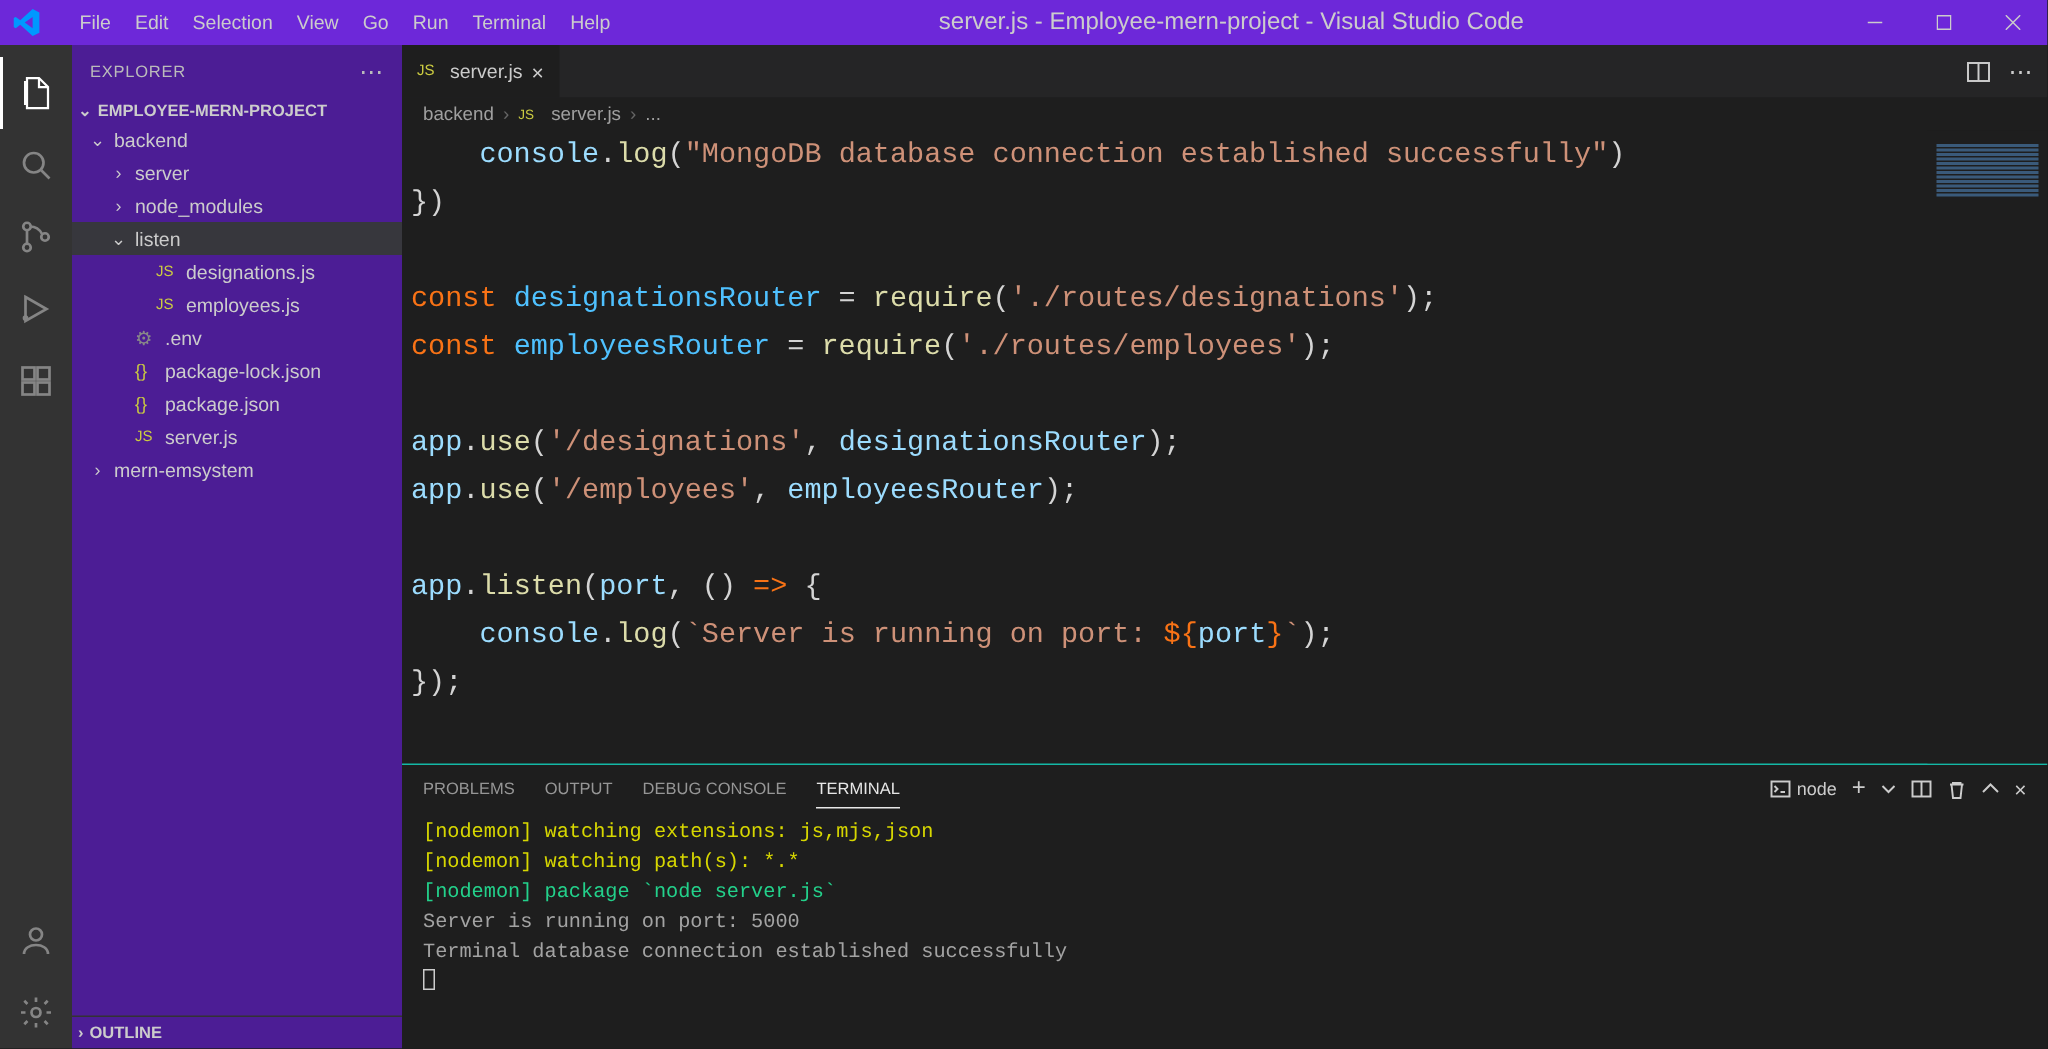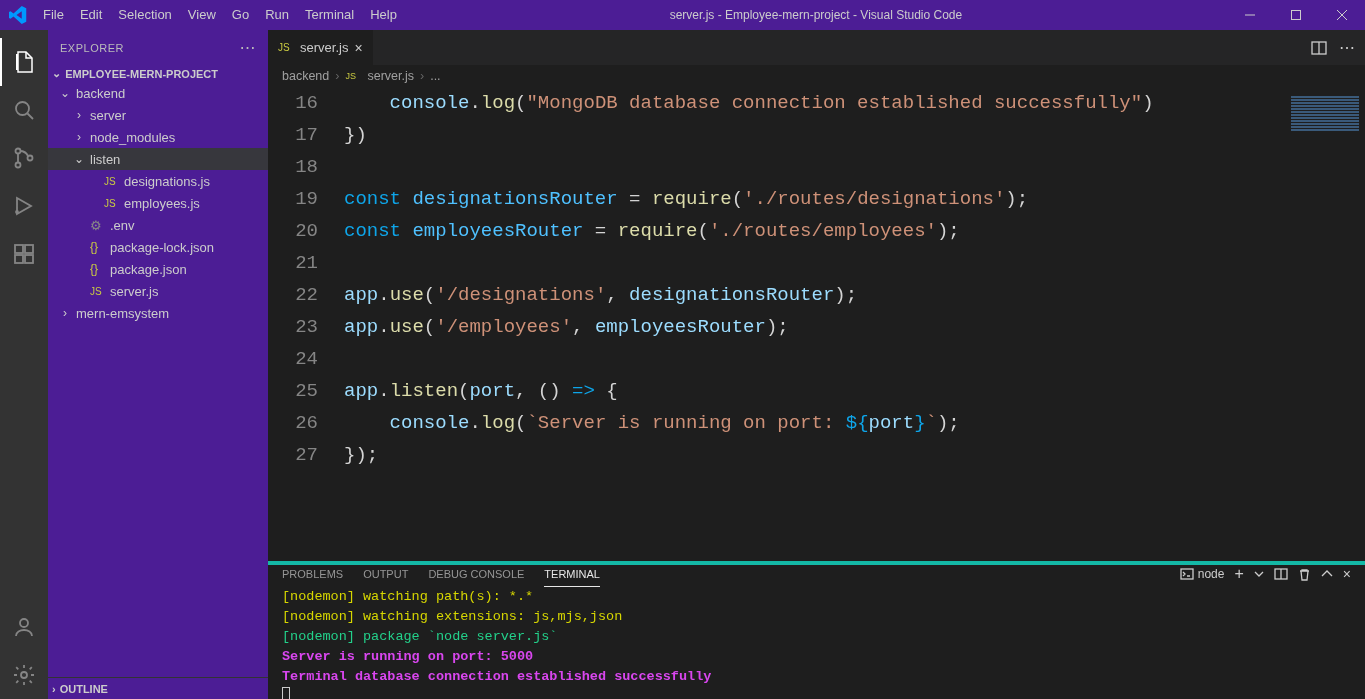--- a/index.html
+++ b/index.html
@@ -1,23 +1,23 @@
 <!DOCTYPE html>
 <html><head>
 <meta charset="utf-8">
 <style>
   * { margin:0; padding:0; box-sizing:border-box; }
   body { font-family: "Segoe UI", Arial, sans-serif; background:#1e1e1e; color:#ccc; width:1365px; height:699px; overflow:hidden; font-size:13px; }
 
   
-  .titlebar { height:30px; background:#4c1d95; display:flex; align-items:center; }
+  .titlebar { height:30px; background:#6d28d9; display:flex; align-items:center;gap:10px; }
   .titlebar .logo { width:35px; display:flex; align-items:center; justify-content:center; }
   .titlebar .menus { display:flex; }
   .titlebar .menu-item { padding:0 8px; line-height:30px; color:#ccc; cursor:pointer; }
-  .titlebar .title { flex:1; text-align:center; color:#ccc; font-size:12px; }
+  .titlebar .title { flex:1; text-align:center; color:#ccc; font-size:16px; }
   .titlebar .win-controls { display:flex; }
   .titlebar .win-btn { width:46px; height:30px; display:flex; align-items:center; justify-content:center; color:#ccc; }
 
   .main { display:flex; height:calc(100% - 30px); }
 
   
   .activitybar { width:48px; background:#333; display:flex; flex-direction:column; justify-content:space-between; padding-top:8px; }
   .activitybar .top-icons, .activitybar .bottom-icons { display:flex; flex-direction:column; align-items:center; }
   .activitybar .act-icon { width:48px; height:48px; display:flex; align-items:center; justify-content:center; color:#858585; cursor:pointer; }
   .activitybar .act-icon.active { color:#fff; border-left:2px solid #fff; }
@@ -54,36 +54,36 @@
   .code-wrap { flex:1; display:flex; overflow:hidden; position:relative; }
   .gutter { width:70px; text-align:right; padding-right:20px; color:#858585; font-family:Consolas,"Courier New",monospace; font-size:19px; line-height:32px; }
   .code { flex:1; font-family:Consolas,"Courier New",monospace; font-size:19px; line-height:32px; white-space:pre; overflow:hidden; padding-left:6px; }
   .minimap { width:80px; background:#1e1e1e; position:relative; }
   .minimap .mm-line { height:2px; margin:1px 6px; background:#3a5a7a; }
 
   
   .tk-var { color:#9cdcfe;margin-top:42px; }
   .tk-fn  { color:#dcdcaa; }
   .tk-str { color:#ce9178; }
-  .tk-kw  { color:#0ea5e9; }
+  .tk-kw  { color:#f97316; }
   .tk-punc{ color:#d4d4d4; }
   .tk-const{ color:#4fc1ff; }
   .tk-plain{ color:#d4d4d4; }
 
   
-  .panel { height:138px; border-top:4px solid #14b8a6; background:#1e1e1e; display:flex; flex-direction:column; }
+  .panel { height:190px; border-top:1px solid #14b8a6; background:#1e1e1e; display:flex; flex-direction:column; }
   .panel-tabs { height:32px; display:flex; align-items:center; padding:0 14px; gap:20px; font-size:11px; color:#969696; }
   .panel-tabs .ptab { cursor:pointer; padding-bottom:6px; }
   .panel-tabs .ptab.active { color:#e7e7e7; border-bottom:1px solid #e7e7e7; }
   .panel-tabs .right { margin-left:auto; display:flex; align-items:center; gap:10px; color:#ccc; font-size:12px; }
   .panel-tabs .right .node-lbl { display:flex; align-items:center; gap:4px; }
   .term-body { flex:1; padding:4px 14px; font-family:Consolas,"Courier New",monospace; font-size:13.5px; line-height:20px; }
   .term-y { color:#d7d700; }
   .term-g { color:#23d18b; }
-  .term-w { color:#d946ef;font-weight:bold; }
+  .term-w { color:#a3a3a3; }
   .cursor-box { display:inline-block; width:8px; height:14px; border:1px solid #ccc; }
 
   svg { display:block; }
 </style>
 </head>
 <body>
 
 <div class="titlebar">
   <div class="logo">
     <svg width="18" height="18" viewBox="0 0 24 24">
@@ -265,34 +265,20 @@
     </div>
     <div class="breadcrumb">
       <span>backend</span>
       <span class="sep">›</span>
       <span class="js-icon" style="font-size:9px;">JS</span>
       <span>server.js</span>
       <span class="sep">›</span>
       <span>...</span>
     </div>
     <div class="code-wrap">
-      <div class="gutter" id="gutter">
-          <div>16</div>
-          <div>17</div>
-          <div>18</div>
-          <div>19</div>
-          <div>20</div>
-          <div>21</div>
-          <div>22</div>
-          <div>23</div>
-          <div>24</div>
-          <div>25</div>
-          <div>26</div>
-          <div>27</div>
-        </div>
       <div class="code" id="code"><div><span class="tk-plain">    </span><span class="tk-var">console</span><span class="tk-punc">.</span><span class="tk-fn">log</span><span class="tk-punc">(</span><span class="tk-str">"MongoDB database connection established successfully"</span><span class="tk-punc">)</span></div><div><span class="tk-punc">})</span></div><div>&nbsp;</div><div><span class="tk-kw">const </span><span class="tk-const">designationsRouter</span><span class="tk-plain"> = </span><span class="tk-fn">require</span><span class="tk-punc">(</span><span class="tk-str">'./routes/designations'</span><span class="tk-punc">);</span></div><div><span class="tk-kw">const </span><span class="tk-const">employeesRouter</span><span class="tk-plain"> = </span><span class="tk-fn">require</span><span class="tk-punc">(</span><span class="tk-str">'./routes/employees'</span><span class="tk-punc">);</span></div><div>&nbsp;</div><div><span class="tk-var">app</span><span class="tk-punc">.</span><span class="tk-fn">use</span><span class="tk-punc">(</span><span class="tk-str">'/designations'</span><span class="tk-plain">, </span><span class="tk-var">designationsRouter</span><span class="tk-punc">);</span></div><div><span class="tk-var">app</span><span class="tk-punc">.</span><span class="tk-fn">use</span><span class="tk-punc">(</span><span class="tk-str">'/employees'</span><span class="tk-plain">, </span><span class="tk-var">employeesRouter</span><span class="tk-punc">);</span></div><div>&nbsp;</div><div><span class="tk-var">app</span><span class="tk-punc">.</span><span class="tk-fn">listen</span><span class="tk-punc">(</span><span class="tk-var">port</span><span class="tk-plain">, () </span><span class="tk-kw">=&gt;</span><span class="tk-punc"> {</span></div><div><span class="tk-plain">    </span><span class="tk-var">console</span><span class="tk-punc">.</span><span class="tk-fn">log</span><span class="tk-punc">(</span><span class="tk-str">`Server is running on port: </span><span class="tk-kw">${</span><span class="tk-var">port</span><span class="tk-kw">}</span><span class="tk-str">`</span><span class="tk-punc">);</span></div><div><span class="tk-punc">});</span></div></div>
       <div class="minimap">
         <div style="height:8px"></div>
         <div class="mm-line"></div>
           <div class="mm-line"></div>
           <div class="mm-line"></div>
         <div class="mm-line"></div>
           <div class="mm-line"></div>
           <div class="mm-line"></div>
         <div class="mm-line"></div>
@@ -334,22 +320,22 @@
             </span>
           <span>
               <svg width="12" height="12">
                 <path d="M1 8l5-5 5 5" fill="none" stroke="#ccc" stroke-width="1.3"></path>
               </svg>
             </span>
           <span style="font-size:14px;">×</span>
         </div>
       </div>
       <div class="term-body" id="term-body">
+          <div class="term-y">[nodemon] watching extensions: js,mjs,json</div>
           <div class="term-y">[nodemon] watching path(s): *.*</div>
-          <div class="term-y">[nodemon] watching extensions: js,mjs,json</div>
           <div class="term-g">[nodemon] package `node server.js`</div>
           <div class="term-w">Server is running on port: 5000</div>
           <div class="term-w">Terminal database connection established successfully</div>
           <div><span class="cursor-box"></span></div>
         </div>
     </div>
   </div>
 </div>
 
 </body></html>

